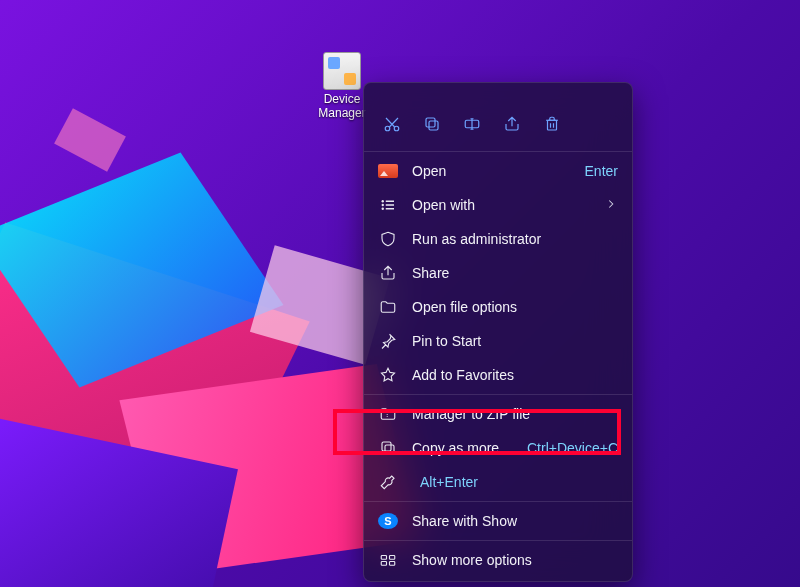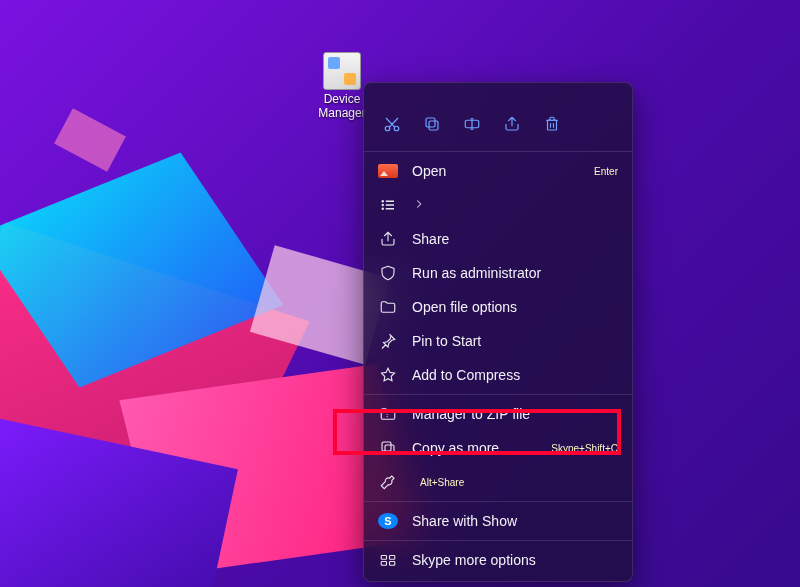--- a/index.html
+++ b/index.html
@@ -26,21 +26,21 @@
 .menu{position:absolute;left:338px;top:82px;width:268px;background:rgba(28,14,58,.78);backdrop-filter:blur(20px);-webkit-backdrop-filter:blur(20px);border:1px solid rgba(255,255,255,.12);border-radius:8px;box-shadow:0 10px 30px rgba(0,0,0,.5);color:#fff;padding:20px 0 4px;margin-left:25px;}
 .quick{display:flex;gap:4px;padding:6px 10px 8px;}
 .qbtn{width:36px;height:32px;border-radius:4px;display:flex;align-items:center;justify-content:center;color:#6ea3ff;}
 .qbtn svg{width:18px;height:18px;stroke:#6ea3ff;fill:none;stroke-width:1.6;}
 .sep{height:1px;background:rgba(255,255,255,.12);margin:2px 0;}
 .item{display:flex;align-items:center;height:34px;padding:0 14px 0 14px;position:relative;}
 .item .mi{width:20px;height:20px;margin-right:14px;display:flex;align-items:center;justify-content:center;flex:0 0 20px;}
 .item .mi svg{width:18px;height:18px;stroke:#e8e8f0;fill:none;stroke-width:1.5;}
 .item .mi .fillico{fill:#e8e8f0;stroke:none;}
 .item .lbl{flex:1;color:#f2f2f7;font-size:14px;}
-.item .accel{color:#fef9c3;font-size:10px;padding-left:8px;}
+.item .accel{color:#7dd3fc;font-size:14px;padding-left:8px;}
 .item .chev{color:#cfcfe0;}
 .mi.pic{background:linear-gradient(#ff6b4a,#d63a1e);border-radius:2px;width:16px;height:14px;position:relative;}
 .mi.pic:after{content:"";position:absolute;left:2px;bottom:2px;border-left:4px solid transparent;border-right:4px solid transparent;border-bottom:5px solid #fff;opacity:.8;}
 .mi.skype{background:#0a84ff;border-radius:50%;width:16px;height:16px;color:#fff;font-weight:bold;font-size:11px;line-height:16px;text-align:center;}
 
 
 .callout{position:absolute;border:4px solid #ff0033;pointer-events:none;}
 </style>
 </head>
 <body>
@@ -118,49 +118,50 @@
     <span class="mi">
       <svg viewBox="0 0 24 24">
           <circle cx="5" cy="7" r="1.6" class="fillico"></circle>
           <circle cx="5" cy="12" r="1.6" class="fillico"></circle>
           <circle cx="5" cy="17" r="1.6" class="fillico"></circle>
           <rect x="9" y="6" width="11" height="2" class="fillico"></rect>
           <rect x="9" y="11" width="11" height="2" class="fillico"></rect>
           <rect x="9" y="16" width="11" height="2" class="fillico"></rect>
         </svg>
     </span>
+    <span class="lbl">Open with</span>
     <span class="chev">
       <svg viewBox="0 0 24 24" width="14" height="14">
           <path d="M9 6l6 6-6 6" stroke="#cfcfe0" fill="none" stroke-width="1.8"></path>
         </svg>
     </span>
   </div>
 
   <div class="item">
     <span class="mi">
       <svg viewBox="0 0 24 24">
+          <path d="M12 3l8 3v5c0 5-3.5 8.5-8 10-4.5-1.5-8-5-8-10V6l8-3z"></path>
+        </svg>
+    </span>
+    <span class="lbl">Run as administrator</span>
+  </div>
+
+  <div class="item">
+    <span class="mi">
+      <svg viewBox="0 0 24 24">
           <path d="M4 12v6a2 2 0 0 0 2 2h12a2 2 0 0 0 2-2v-6"></path>
           <path d="M12 3v12M7 8l5-5 5 5"></path>
         </svg>
     </span>
     <span class="lbl">Share</span>
   </div>
 
   <div class="item">
     <span class="mi">
       <svg viewBox="0 0 24 24">
-          <path d="M12 3l8 3v5c0 5-3.5 8.5-8 10-4.5-1.5-8-5-8-10V6l8-3z"></path>
-        </svg>
-    </span>
-    <span class="lbl">Run as administrator</span>
-  </div>
-
-  <div class="item">
-    <span class="mi">
-      <svg viewBox="0 0 24 24">
           <path d="M3 7a2 2 0 0 1 2-2h4l2 2h8a2 2 0 0 1 2 2v8a2 2 0 0 1-2 2H5a2 2 0 0 1-2-2V7z"></path>
         </svg>
     </span>
     <span class="lbl">Open file options</span>
   </div>
 
   <div class="item">
     <span class="mi">
       <svg viewBox="0 0 24 24">
           <path d="M14 3l7 7-4 1-4 4-1 5-3-3-5 5 5-5-3-3 5-1 4-4 1-4z"></path>
@@ -168,21 +169,21 @@
     </span>
     <span class="lbl">Pin to Start</span>
   </div>
 
   <div class="item">
     <span class="mi">
       <svg viewBox="0 0 24 24">
           <path d="M12 3l2.7 5.5 6 .9-4.4 4.3 1 6-5.3-2.8L6.7 20l1-6L3.3 9.4l6-.9L12 3z"></path>
         </svg>
     </span>
-    <span class="lbl">Add to Compress</span>
+    <span class="lbl">Add to Favorites</span>
   </div>
 
   <div class="sep"></div>
 
   <div class="item">
     <span class="mi">
       <svg viewBox="0 0 24 24">
           <path d="M3 7a2 2 0 0 1 2-2h4l2 2h8a2 2 0 0 1 2 2v8a2 2 0 0 1-2 2H5a2 2 0 0 1-2-2V7z"></path>
           <path d="M11 9v1m0 2v1m0 2v1"></path>
         </svg>
@@ -191,48 +192,48 @@
   </div>
 
   <div class="item">
     <span class="mi">
       <svg viewBox="0 0 24 24">
           <rect x="8" y="8" width="12" height="12" rx="2"></rect>
           <rect x="4" y="4" width="12" height="12" rx="2"></rect>
         </svg>
     </span>
     <span class="lbl">Copy as more</span>
-    <span class="accel">Skype+Shift+C</span>
+    <span class="accel">Ctrl+Device+C</span>
   </div>
 
   <div class="item">
     <span class="mi">
       <svg viewBox="0 0 24 24">
           <path d="M14 7a4 4 0 0 0-5.6 4.6L3 17l4 4 5.4-5.4A4 4 0 0 0 17 10l3-3-3-3-3 3z"></path>
         </svg>
     </span>
-    <span class="accel">Alt+Share</span>
+    <span class="accel">Alt+Enter</span>
   </div>
 
   <div class="sep"></div>
 
   <div class="item">
     <span class="mi skype">S</span>
     <span class="lbl">Share with Show</span>
   </div>
 
   <div class="sep"></div>
 
   <div class="item">
     <span class="mi">
       <svg viewBox="0 0 24 24">
           <rect x="3" y="6" width="7" height="5" rx="1"></rect>
           <rect x="14" y="6" width="7" height="5" rx="1"></rect>
           <rect x="3" y="14" width="7" height="5" rx="1"></rect>
           <rect x="14" y="14" width="7" height="5" rx="1"></rect>
         </svg>
     </span>
-    <span class="lbl">Skype more options</span>
+    <span class="lbl">Show more options</span>
   </div>
 
 </div>
 
 <div class="callout" style="left:333px;top:409px;width:280px;height:38px;"></div>
 
 </body></html>

